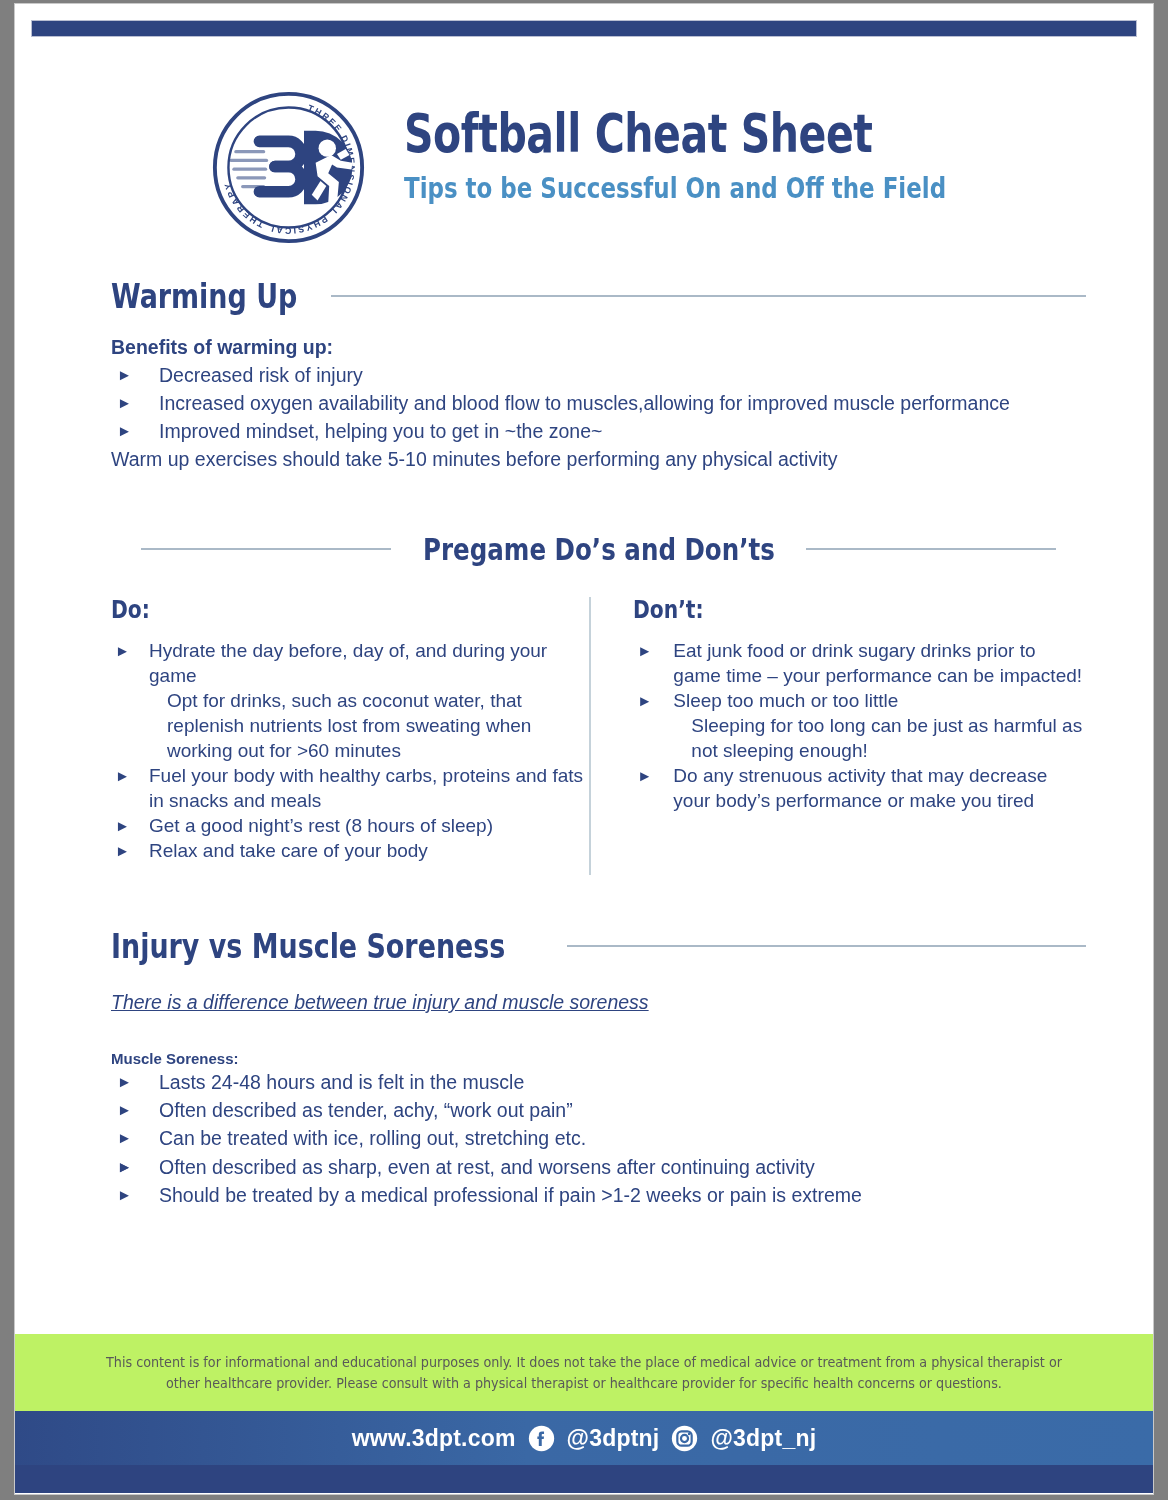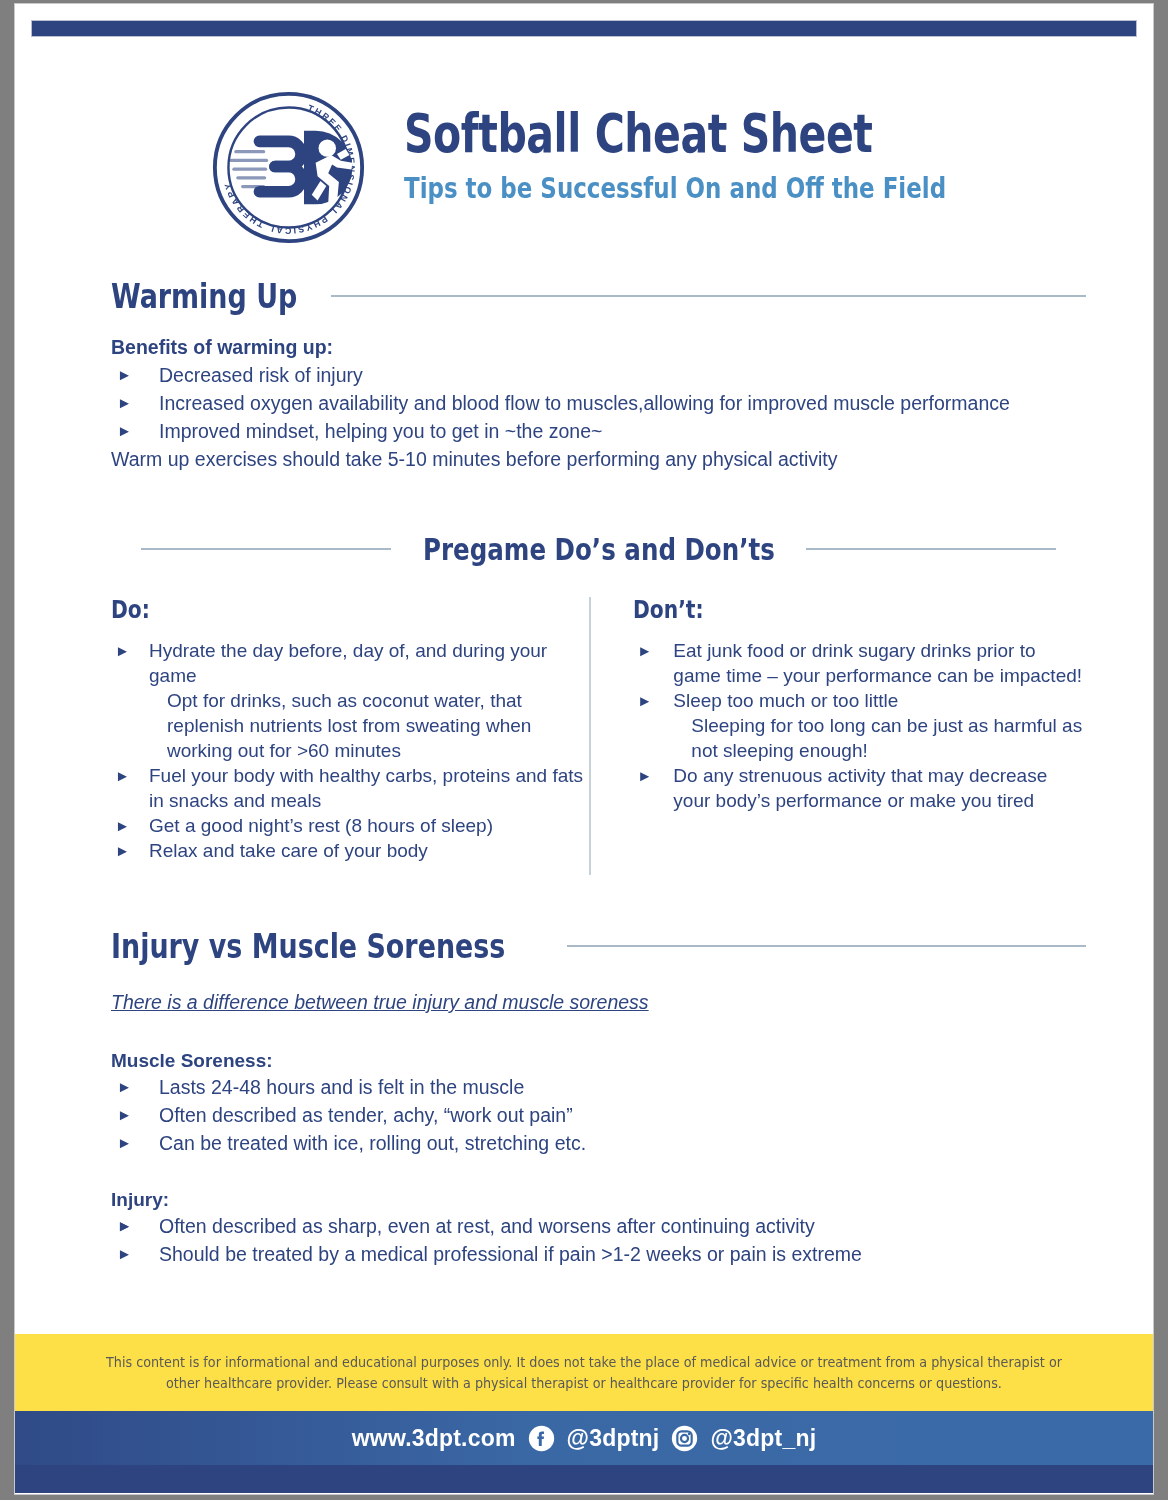--- a/index.html
+++ b/index.html
@@ -208,36 +208,36 @@
   #injury {
     position: absolute;
     left: 96px;
     top: 922px;
     width: 975px;
   }
   #injury .lead { margin-top: 22px; }
   #injury .grp-title {
     margin-top: 34px;
     font-weight: bold;
-    font-size: 19px;
+    font-size: 15px;
     color: #2e4480;
   }
   #injury ul.bullets { margin-top: 1px; }
   #injury ul.bullets li { padding-left: 48px; }
   #injury ul.bullets li .arrow { left: 6px; }
   #injury .grp-title.second { margin-top: 32px; }
 
   
   .disclaimer {
     position: absolute;
     left: 0;
     top: 1330px;
     width: 1138px;
     height: 77px;
-    background: #fde047;
+    background: #bef264;
     display: flex;
     align-items: center;
     justify-content: center;
   }
   .disclaimer p {
     margin: 0;
     width: 960px;
     text-align: center;
     font-size: 14.2px;
     line-height: 21px;
@@ -431,21 +431,20 @@
       <li>
         <span class="arrow">►</span>
         <span>Often described as tender, achy, “work out pain”</span>
       </li>
       <li>
         <span class="arrow">►</span>
         <span>Can be treated with ice, rolling out, stretching etc.</span>
       </li>
     </ul>
 
-    <div class="grp-title second">Injury:</div>
     <ul class="bullets">
       <li>
         <span class="arrow">►</span>
       </li>
       <li>
         <span class="arrow">►</span>
         <span>Often described as sharp, even at rest, and worsens after continuing activity</span>
       </li>
       <li>
         <span class="arrow">►</span>

